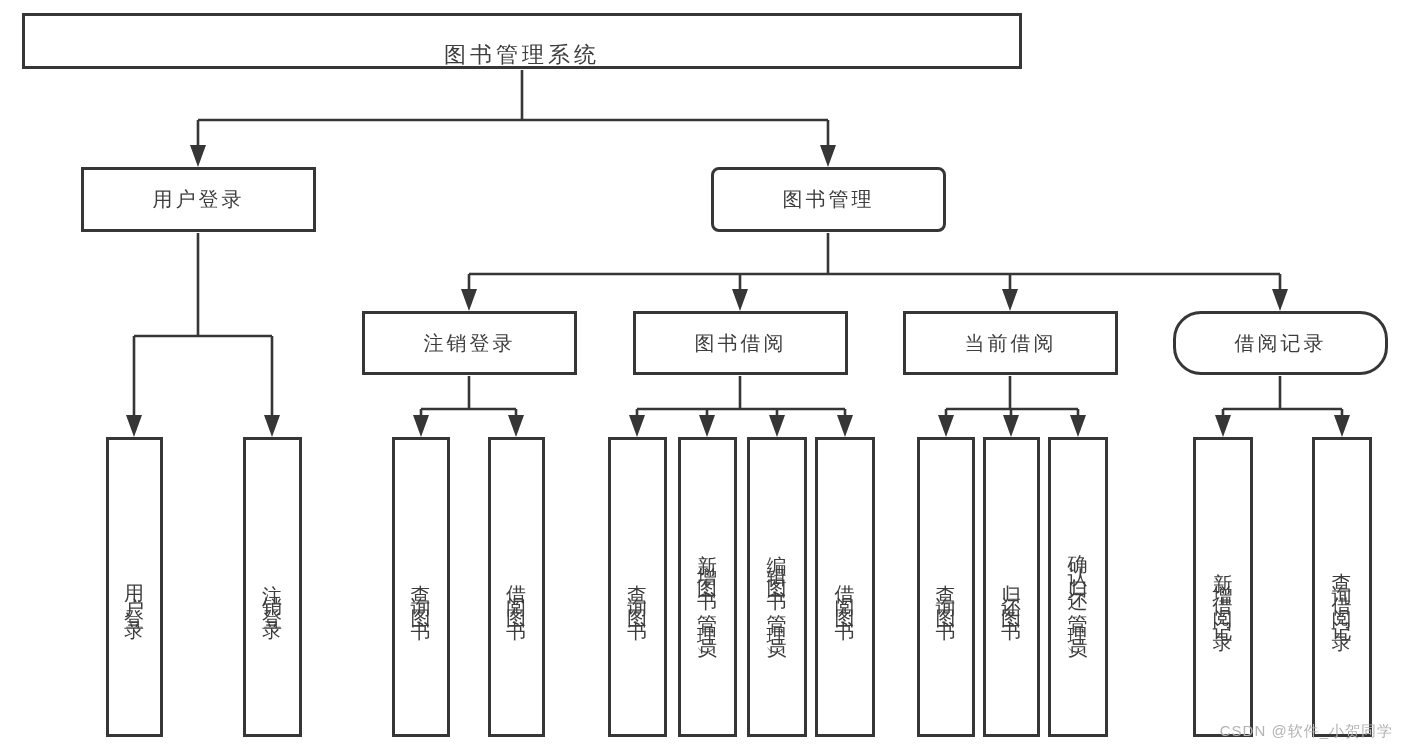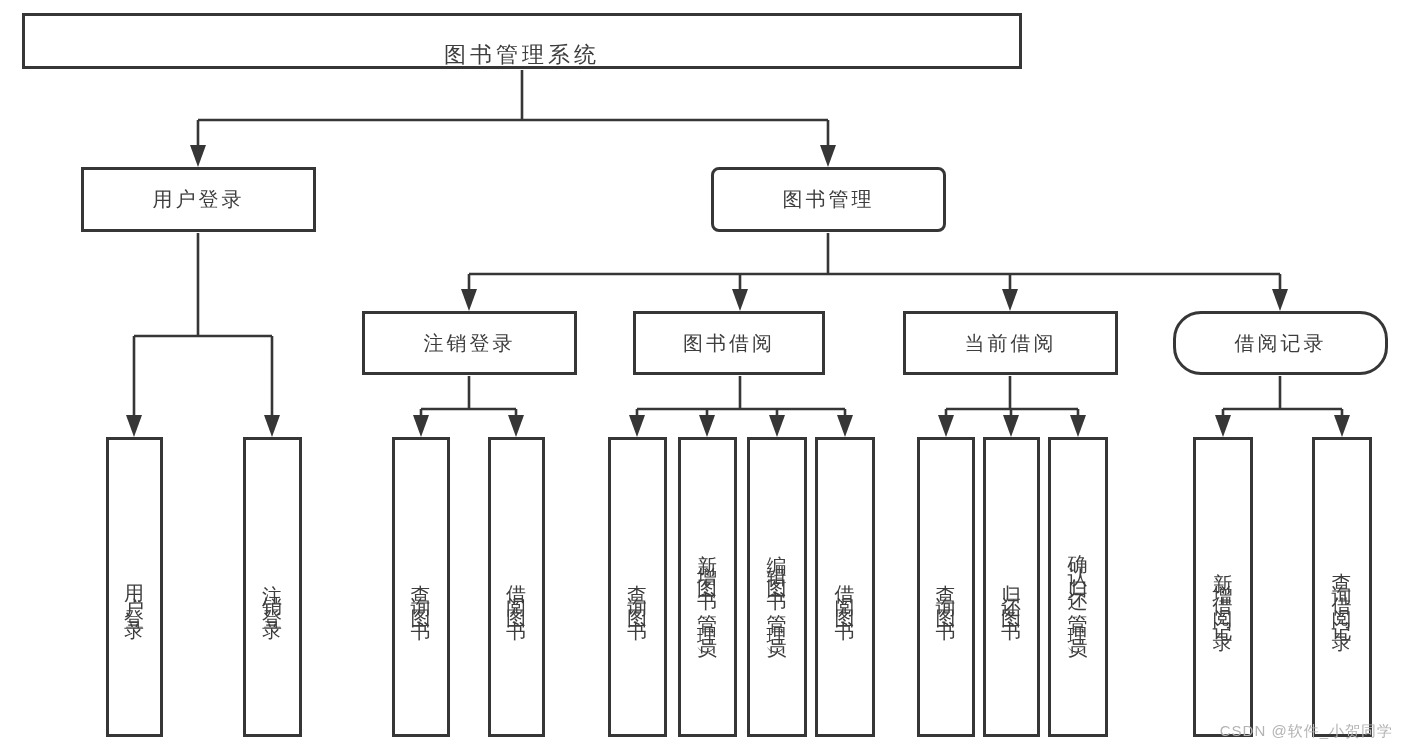--- a/index.html
+++ b/index.html
@@ -26,21 +26,21 @@
   .node.v .label{
     writing-mode:vertical-rl;text-orientation:mixed;
     font-size:20px;line-height:1;letter-spacing:12px;
     margin-bottom:-12px;white-space:nowrap;
   }
   
   .n0{left:22px;top:13px;width:1000px;height:56px;}
   .n1{left:81px;top:167px;width:235px;height:65px;}
   .n2{left:711px;top:167px;width:235px;height:65px;border-radius:8px;}
   .n3{left:362px;top:311px;width:215px;height:64px;}
-  .n4{left:633px;top:311px;width:192px;height:64px;}
+  .n4{left:633px;top:311px;width:215px;height:64px;}
   .n5{left:903px;top:311px;width:215px;height:64px;}
   .n6{left:1173px;top:311px;width:215px;height:64px;border-radius:28px;}
   .n7{left:106px;top:437px;width:57px;height:300px;}
   .n8{left:243px;top:437px;width:59px;height:300px;}
   .n9{left:392px;top:437px;width:58px;height:300px;}
   .n10{left:488px;top:437px;width:57px;height:300px;}
   .n11{left:608px;top:437px;width:59px;height:300px;}
   .n12{left:678px;top:437px;width:59px;height:300px;}
   .n13{left:747px;top:437px;width:60px;height:300px;}
   .n14{left:815px;top:437px;width:60px;height:300px;}

